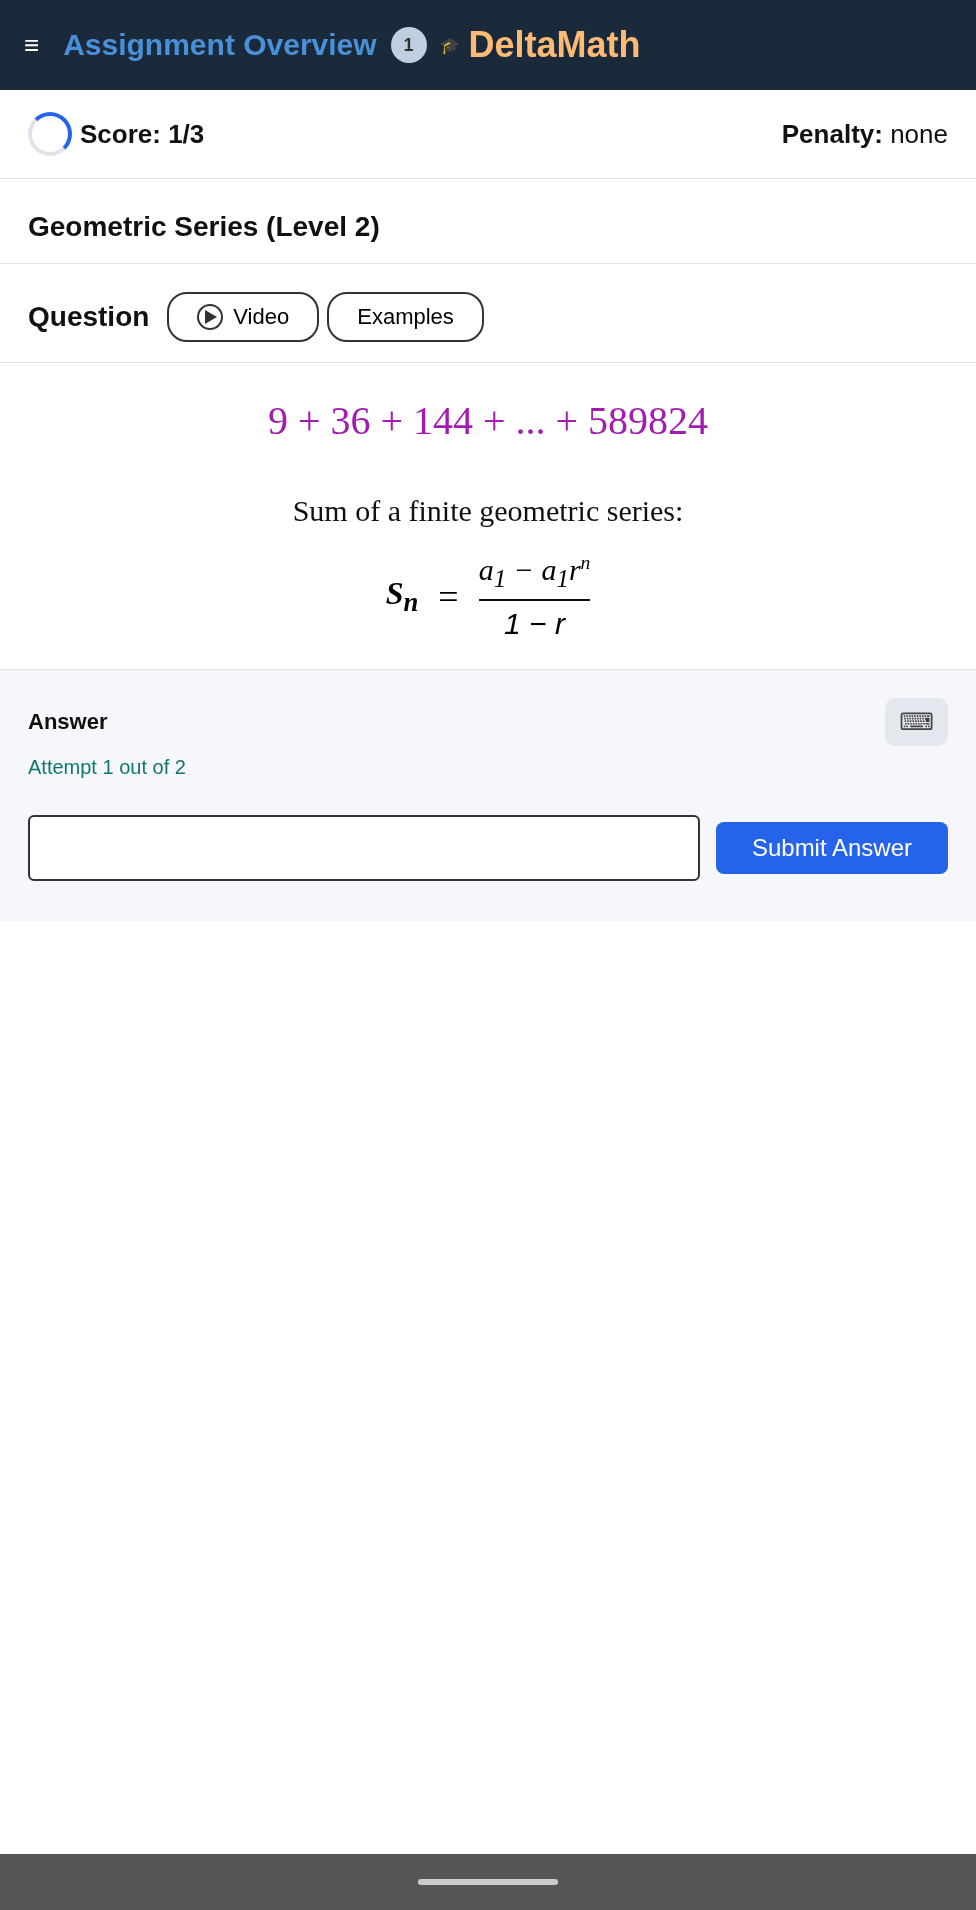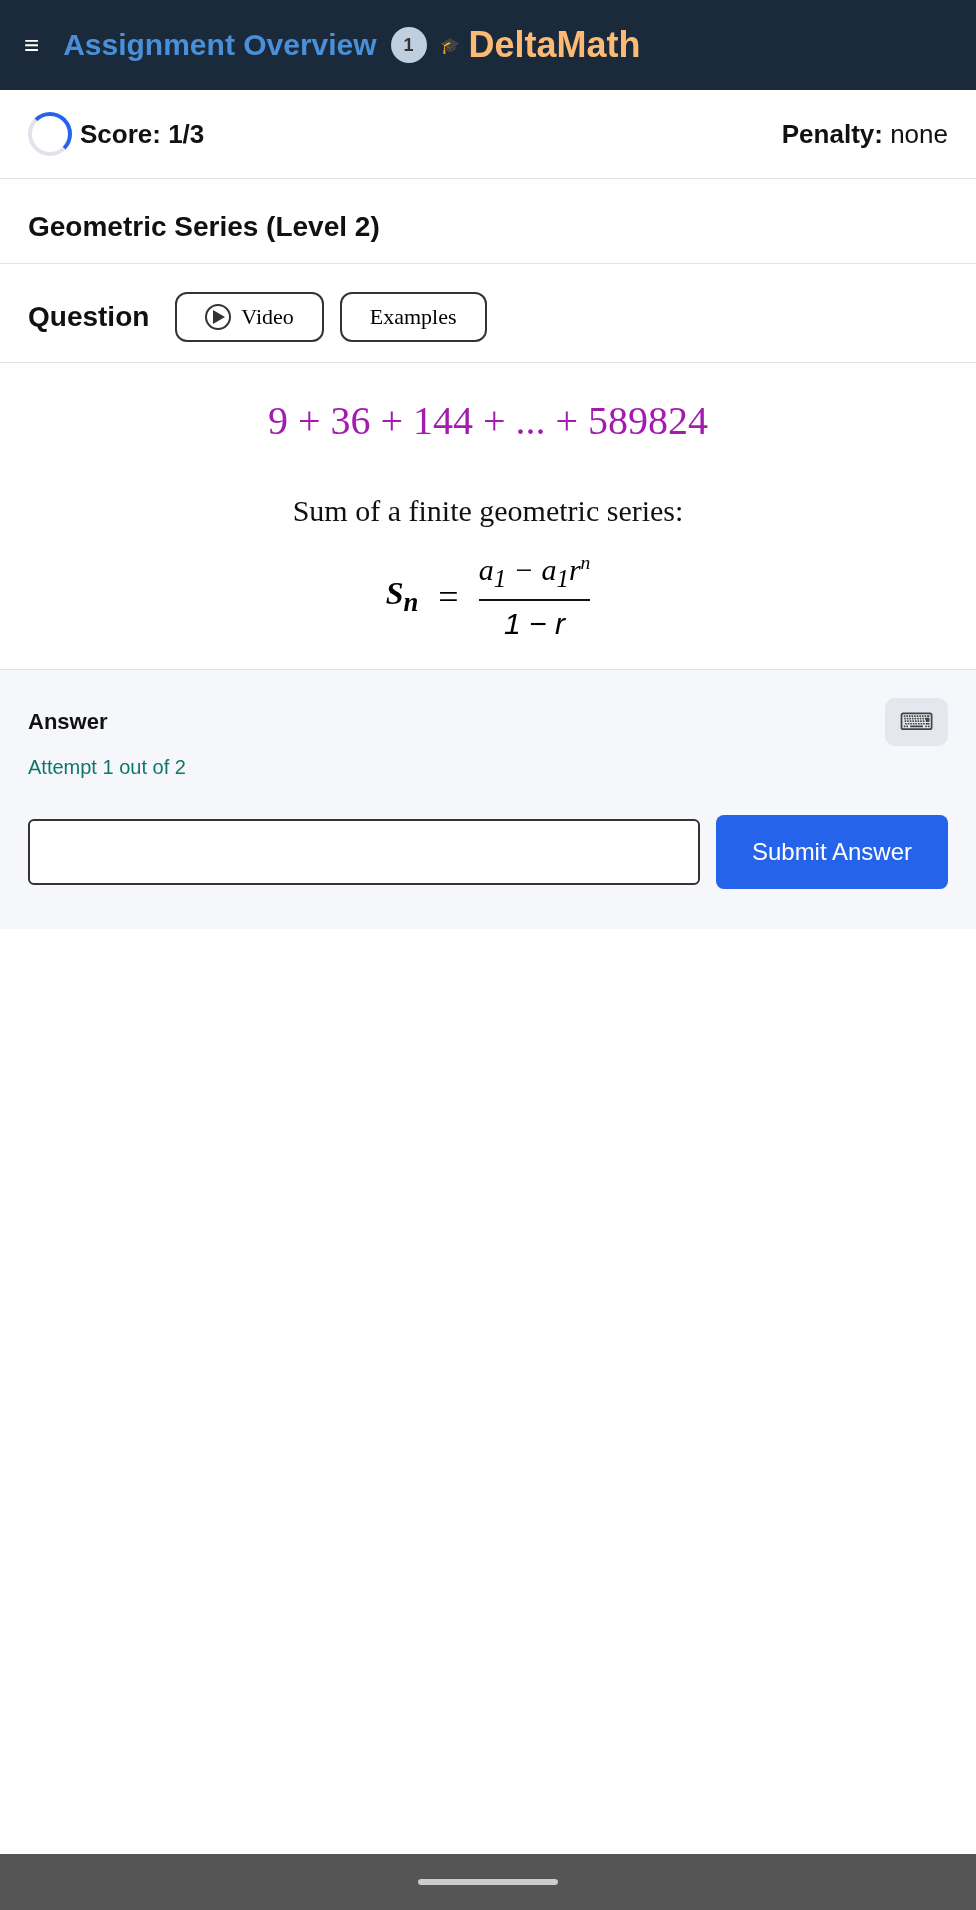--- a/index.html
+++ b/index.html
@@ -98,42 +98,41 @@
     .section-title h2 {
       font-size: 28px;
       font-weight: 700;
       color: #111;
     }
 
     
     .question-header {
       display: flex;
       align-items: center;
-      gap: 16px;
+      gap: 8px;
       padding: 28px 28px 20px;
       border-bottom: 1.5px solid #e0e4ea;
     }
     .question-label {
       font-size: 28px;
       font-weight: 700;
       color: #111;
       margin-right: 10px;
     }
     .btn-outline {
       border: 2px solid #333;
       background: #fff;
-      border-radius: 12px;
+      border-radius: 20px;
       padding: 10px 28px;
       font-size: 22px;
       cursor: pointer;
       display: flex;
       align-items: center;
       gap: 10px;
       font-weight: 400;
-      font-family: Liberation Serif, serif;
     }
     .play-circle {
       width: 26px;
       height: 26px;
       border-radius: 50%;
       border: 2px solid #333;
       display: flex;
       align-items: center;
       justify-content: center;
     }
@@ -267,21 +266,21 @@
       padding: 0 14px;
       background: #fff;
       outline: none;
     }
     .submit-btn {
       background: #2563eb;
       color: #fff;
       border: none;
       border-radius: 8px;
       padding: 0 36px;
-      height: 74px;
+      height: 52px;
       font-size: 24px;
       font-weight: 500;
       cursor: pointer;
       white-space: nowrap;
     }
 
     
     .bottom-bar {
       position: fixed;
       bottom: 0;

